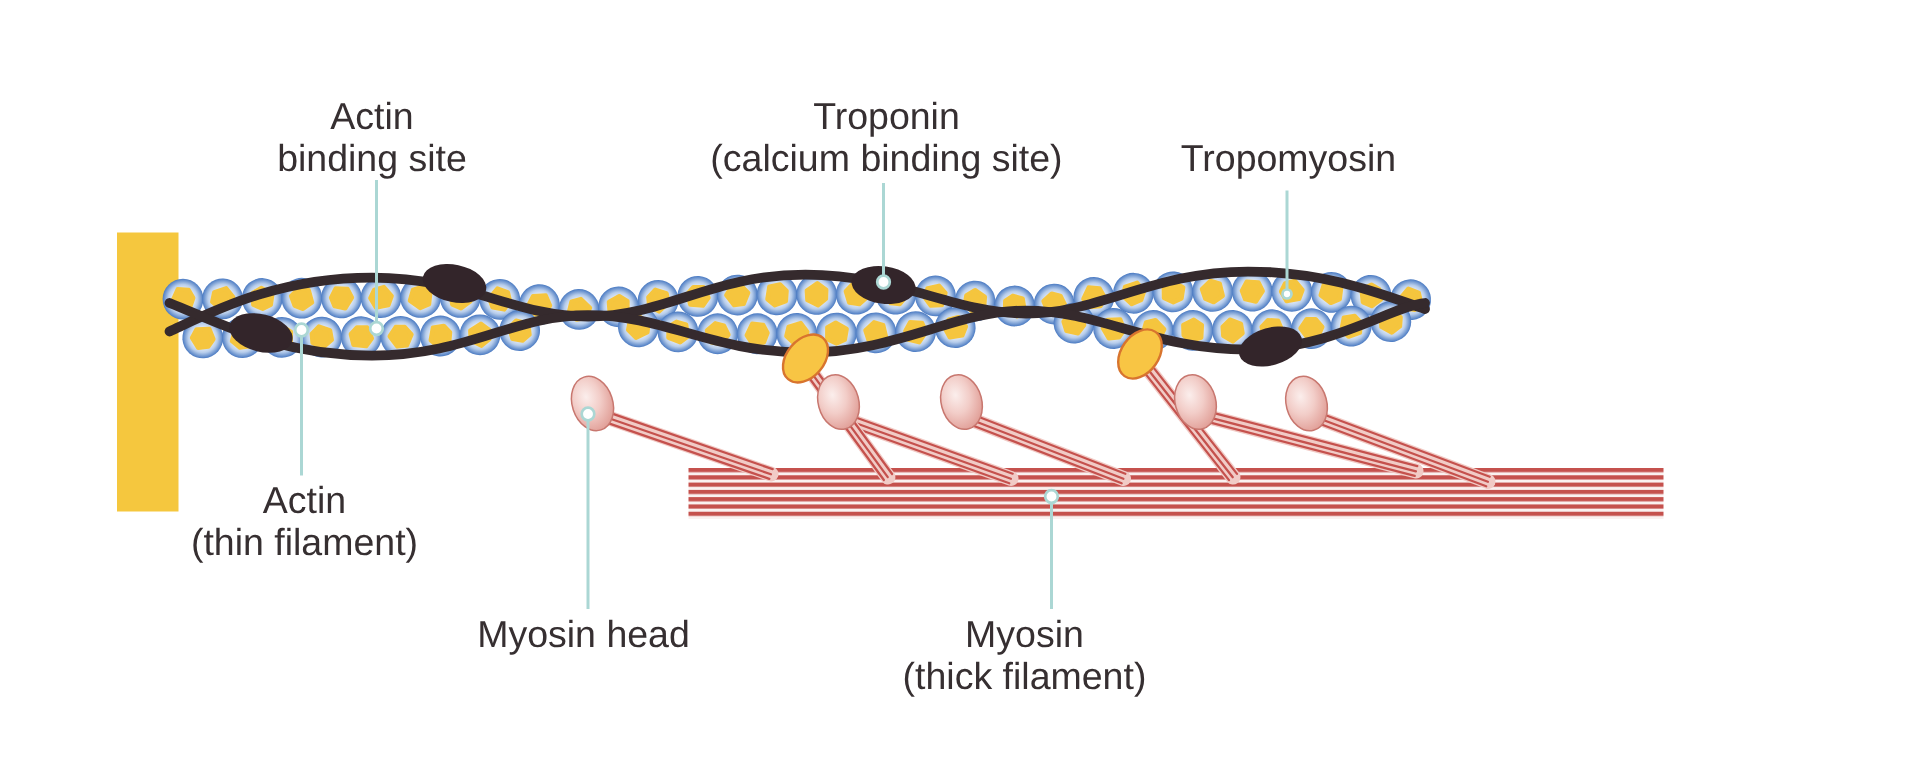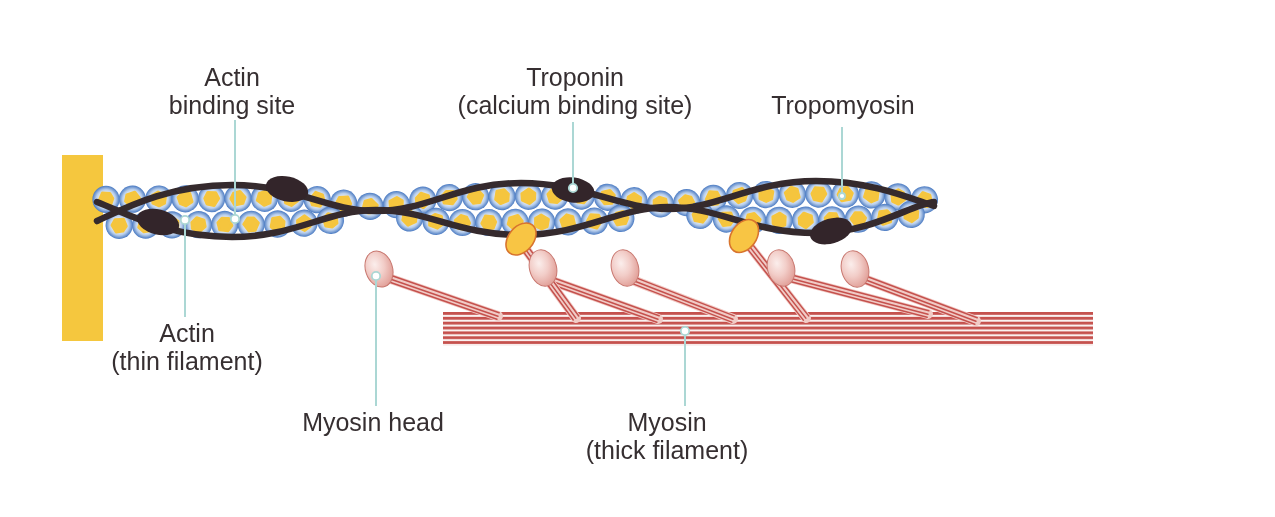--- a/index.html
+++ b/index.html
@@ -1,17 +1,17 @@
 <!DOCTYPE html>
 <html style="--background: #ffffff; --z-disc: #f5c73e; --bead-edge: #4a7ac2; --bead-mid: #b7cdeb; --bead-light: #f2f6fc; --bead-core: #f5c53e; --tropomyosin: #352a2d; --troponin: #33252a; --bound-head-fill: #f8c544; --bound-head-stroke: #d8742e; --head-light: #fbeeec; --head-mid: #f2cdc8; --head-dark: #dd948c; --head-stroke: #c8776f; --stalk-base: #f1cbc6; --stalk-stripe: #c5514d; --filament-red: #c5514d; --filament-light: #faf1f0; --leader: #abd7d4; --leader-dot-fill: #ffffff; --label-text: #362f31;"><head>
 <meta charset="utf-8">
 <style>
   html,body{margin:0;padding:0;background:#fff;}
   .stage{position:relative;width:1093px;height:517px;background:var(--background,#fff);overflow:hidden;
-         font-family:"Liberation Sans", sans-serif;}
+         font-family:"Liberation Sans", sans-serif;padding-left:16px;}
   svg{display:block;}
   .lbl{font-family:"Liberation Sans", sans-serif;font-size:25px;fill:var(--label-text,#362f31);text-anchor:middle;}
   #beadGrad .s0{stop-color:var(--bead-light,#f2f6fc);}
   #beadGrad .s1{stop-color:var(--bead-light,#f2f6fc);}
   #beadGrad .s2{stop-color:var(--bead-mid,#b7cdeb);}
   #beadGrad .s3{stop-color:var(--bead-edge,#4a7ac2);}
   #headGrad .h0{stop-color:var(--head-light,#fbeeec);}
   #headGrad .h1{stop-color:var(--head-mid,#f2cdc8);}
   #headGrad .h2{stop-color:var(--head-dark,#dd948c);}
   #myoStripes .bgRect{fill:var(--filament-light,#faf1f0);}

